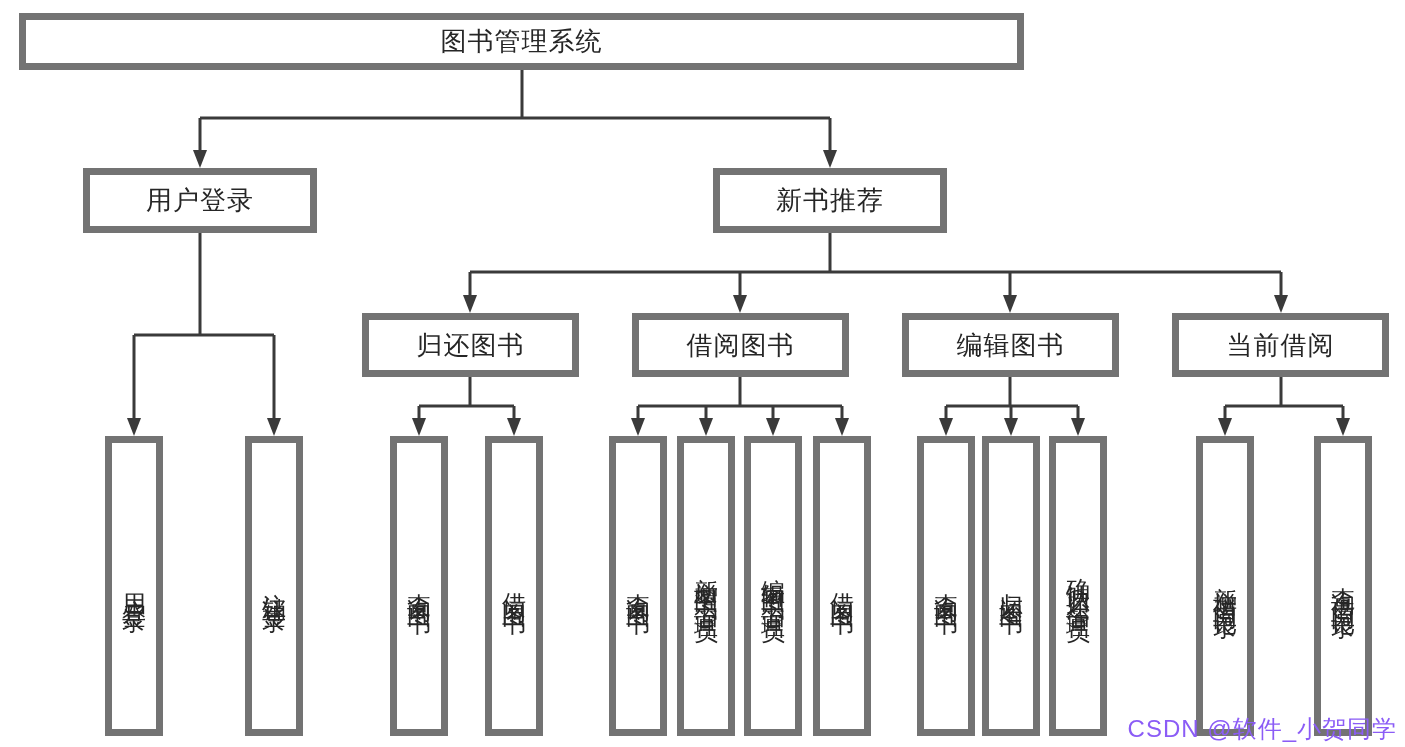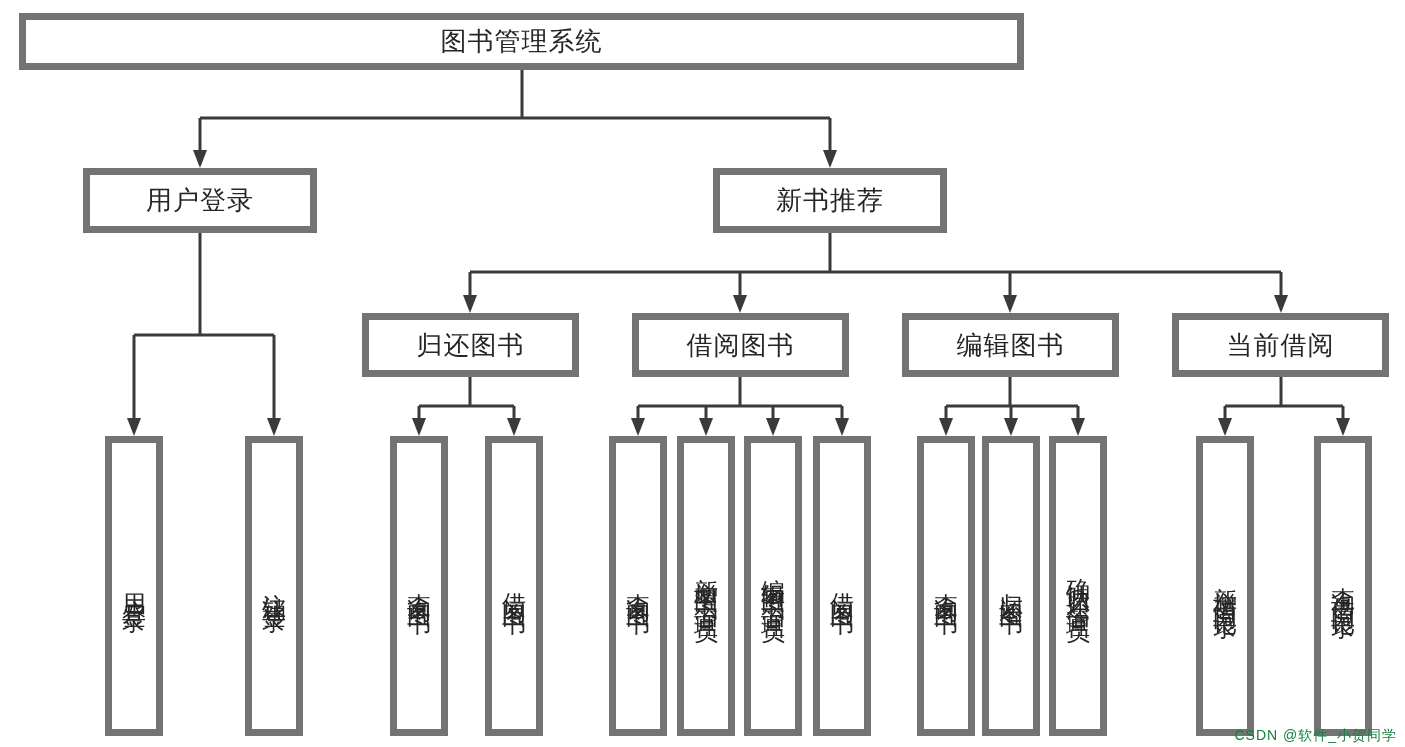--- a/index.html
+++ b/index.html
@@ -35,22 +35,22 @@
     writing-mode: vertical-rl;
     font-size: 24px;
     letter-spacing: 6px;
     color: #262626;
     white-space: nowrap;
   }
   .watermark {
     position: absolute;
     right: 8px;
     bottom: 2px;
-    font-size: 14px;
-    color: #15803d;
+    font-size: 24px;
+    color: #8b5cf6;
     letter-spacing: 1px;
     margin-top: 9px;
   }
 </style>
 </head>
 <body>
 
 <div class="canvas">
 
   <svg class="connectors" viewBox="0 0 1405 747">

